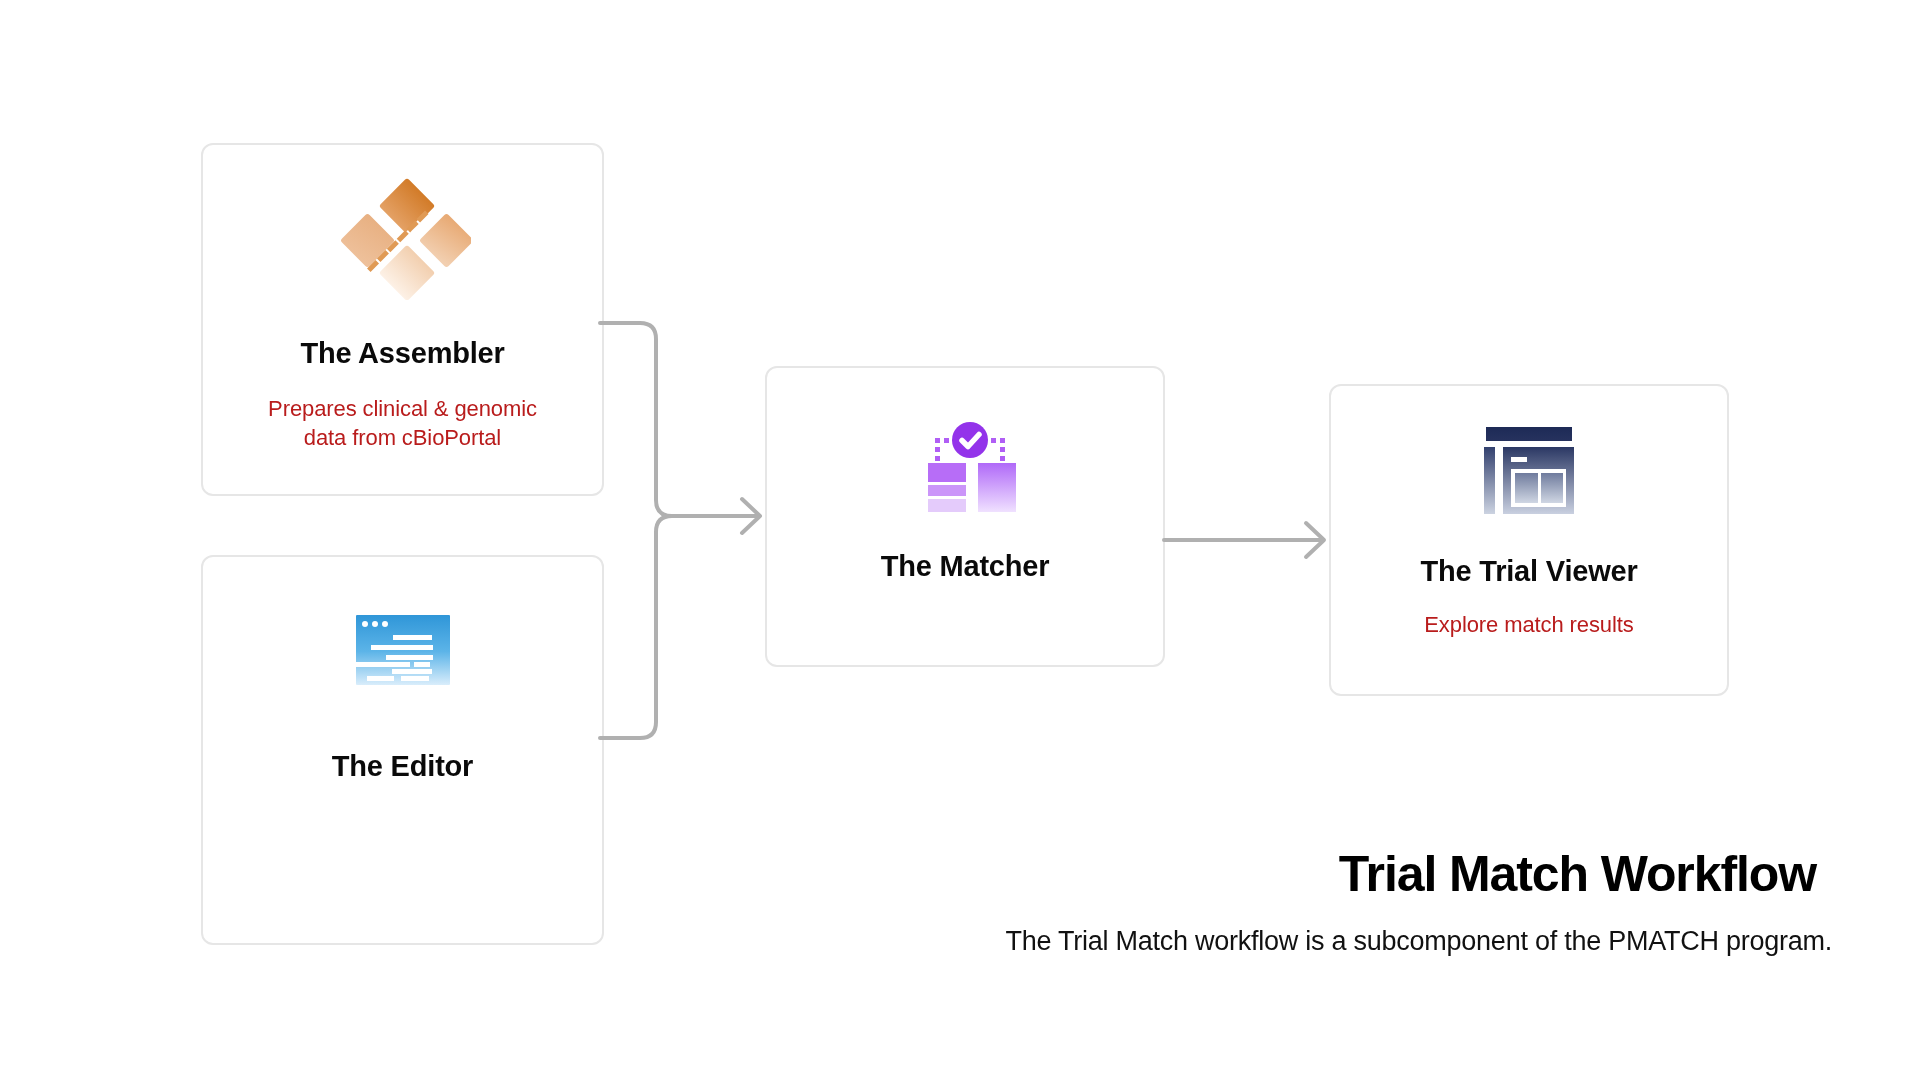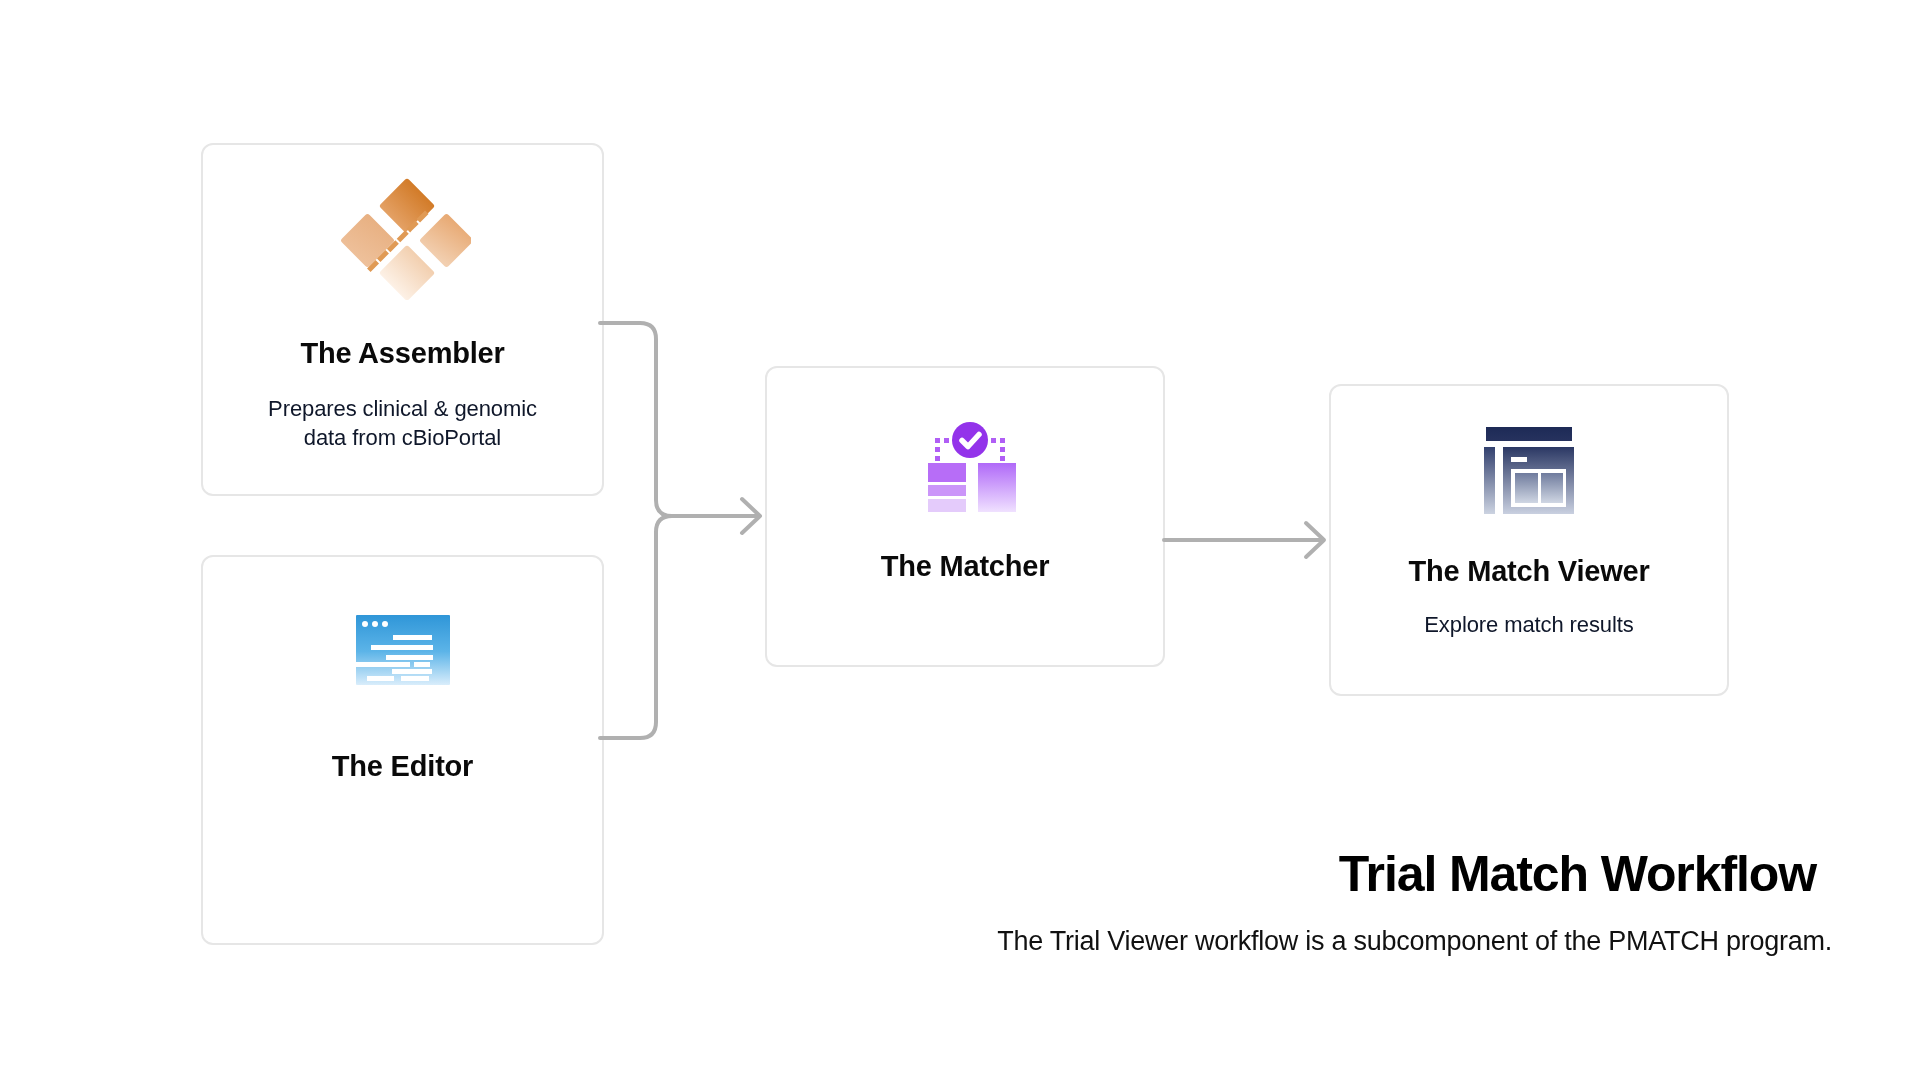--- a/index.html
+++ b/index.html
@@ -44,21 +44,21 @@
     line-height: 1.2;
     color: #0a0a0a;
     text-align: center;
     letter-spacing: -0.2px;
   }
 
   .card-desc {
     font-size: 22px;
     font-weight: normal;
     line-height: 1.34;
-    color: #0f172a;
+    color: #b91c1c;
     text-align: center;
     letter-spacing: -0.1px;
     white-space: pre-line;
   }
 
   
   #card-assembler {
     left: 201px;  top: 143px;  width: 403px;  height: 353px;
   }
   #card-assembler .card-icon { margin-top: 33px; }
@@ -269,21 +269,21 @@
 
         <rect x="19" y="20" width="71" height="67" fill="url(#gTvMain)"></rect>
 
         <rect x="27" y="30" width="16" height="5" fill="#ffffff"></rect>
 
         <rect x="27" y="42" width="55" height="38" fill="#ffffff"></rect>
         <rect x="31" y="46" width="23" height="30" fill="url(#gTvCell)"></rect>
         <rect x="57" y="46" width="22" height="30" fill="url(#gTvCell)"></rect>
       </svg>
     </div>
-    <div class="card-title">The Match Viewer</div>
+    <div class="card-title">The Trial Viewer</div>
     <div class="card-desc">Explore match results</div>
   </div>
 
   <svg class="connector" id="connector-merge" viewBox="0 0 180 460">
 
     <path d="M 4 23 H 44 Q 60 23 60 39 V 200 Q 60 216 76 216" fill="none" stroke="#b0b0b0" stroke-width="4" stroke-linecap="round"></path>
 
     <path d="M 4 438 H 44 Q 60 438 60 422 V 232 Q 60 216 76 216" fill="none" stroke="#b0b0b0" stroke-width="4" stroke-linecap="round"></path>
 
     <path d="M 74 216 H 162" fill="none" stroke="#b0b0b0" stroke-width="4" stroke-linecap="round"></path>
@@ -291,16 +291,16 @@
     <path d="M 146 199 L 164 216 L 146 233" fill="none" stroke="#b0b0b0" stroke-width="4" stroke-linecap="round" stroke-linejoin="round"></path>
   </svg>
 
   <svg class="connector" id="connector-right" viewBox="0 0 180 60">
     <path d="M 4 30 H 162" fill="none" stroke="#b0b0b0" stroke-width="4" stroke-linecap="round"></path>
     <path d="M 146 13 L 164 30 L 146 47" fill="none" stroke="#b0b0b0" stroke-width="4" stroke-linecap="round" stroke-linejoin="round"></path>
   </svg>
 
   <div id="headline">
     <div class="headline-title">Trial Match Workflow</div>
-    <div class="headline-sub">The Trial Viewer workflow is a subcomponent of the PMATCH program.</div>
+    <div class="headline-sub">The Trial Match workflow is a subcomponent of the PMATCH program.</div>
   </div>
 
 </div>
 
 </body></html>

